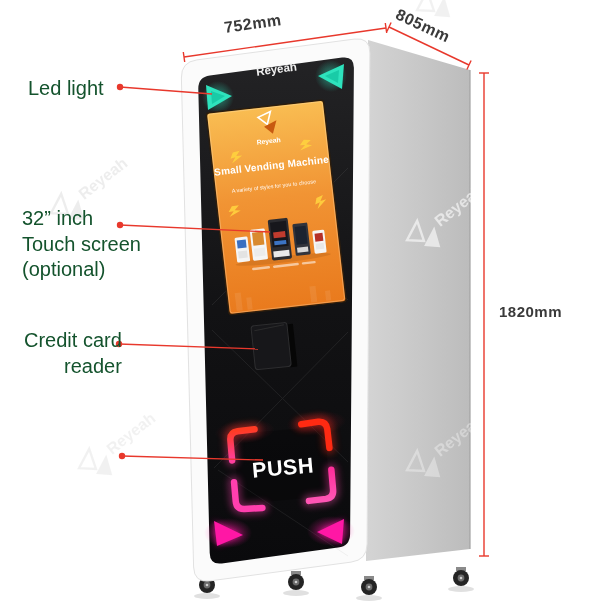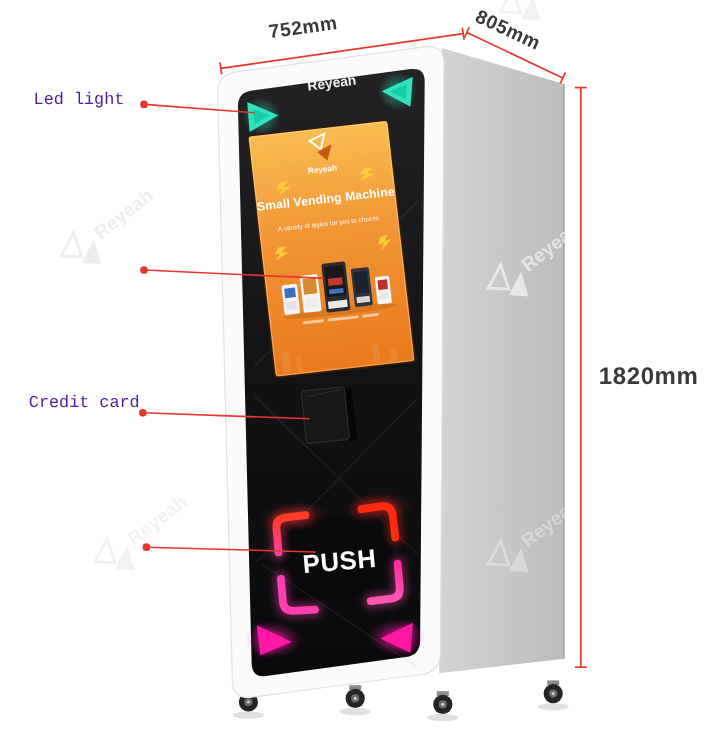--- a/index.html
+++ b/index.html
@@ -2,32 +2,32 @@
 <html><head>
 <meta charset="utf-8">
 <style>
   html,body{margin:0;padding:0;background:#fff;}
   .stage{
     position:relative;width:600px;height:615px;overflow:hidden;background:#ffffff;
     font-family:"Liberation Sans", sans-serif;
   }
   .stage svg{position:absolute;left:0;top:0;}
   .callout{
-    position:absolute;color:#4c1d95;font-size:14px;line-height:1.28;
-    font-family:Liberation Mono, monospace;
+    position:absolute;color:#14532d;font-size:20px;line-height:1.28;
+    font-family:Liberation Sans, sans-serif;
   }
   .callout div{white-space:nowrap;}
   .dim-label{
     position:absolute;font-weight:bold;color:#3a3a3a;font-size:16px;
     letter-spacing:.5px;white-space:nowrap;
     font-family:"Liberation Sans", sans-serif;
   }
   .dim-width{left:224px;top:15px;transform:rotate(-8deg);}
   .dim-depth{left:394px;top:17px;transform:rotate(25deg);}
-  .dim-height{left:499px;top:303px;font-size:20px;}
+  .dim-height{left:499px;top:303px;font-size:15px;}
   .co-led{left:28px;top:76px;}
   .co-touch{left:22px;top:206px;}
   .co-credit{left:24px;top:328px;text-align:right;}
   .co-pickup{left:28px;top:444px;}
 </style>
 </head>
 <body>
 
 <div class="stage">
 
@@ -254,17 +254,23 @@
   </g>
 </svg>
 
 <div class="dim-label dim-width">752mm</div>
 <div class="dim-label dim-depth">805mm</div>
 <div class="dim-label dim-height">1820mm</div>
 
 <div class="callout co-led">
   <div>Led light</div>
 </div>
+<div class="callout co-touch">
+  <div>32” inch</div>
+  <div>Touch screen</div>
+  <div>(optional)</div>
+</div>
 <div class="callout co-credit">
   <div>Credit card</div>
+  <div>reader</div>
 </div>
 
 </div>
 
 </body></html>

